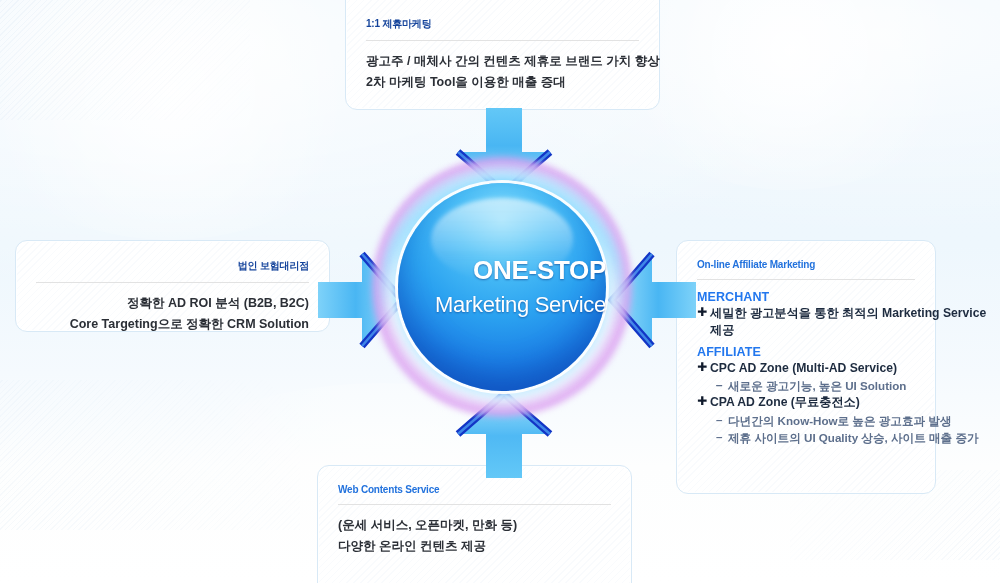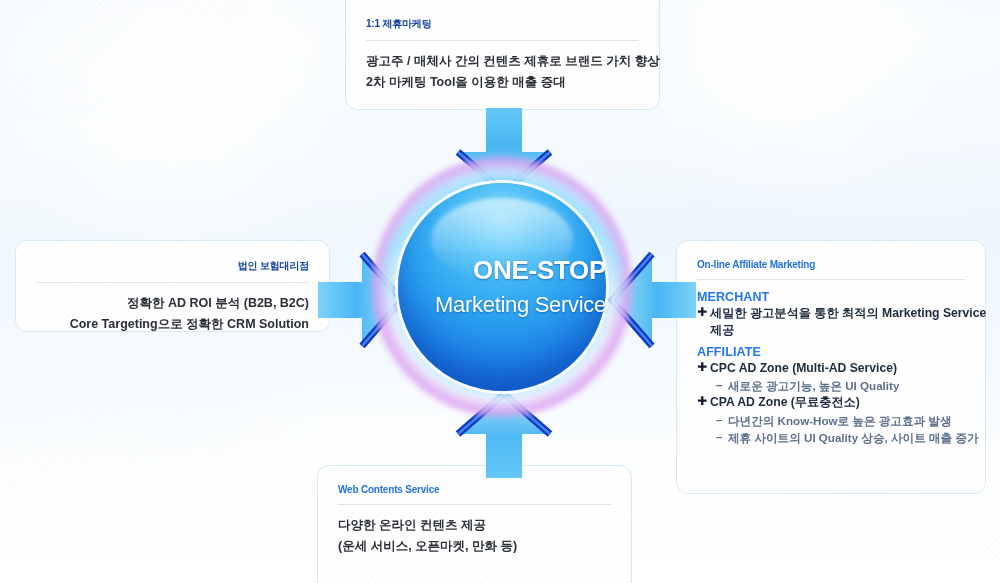--- a/index.html
+++ b/index.html
@@ -85,21 +85,21 @@
     line-height: 1.65;
     color: #2b2f36;
     font-weight: bold;
   }
   .panel-body .ln { white-space: nowrap; }
 
   
   #panel-top    { left: 345px; top: -14px;  width: 315px; height: 124px;
                   padding-top: 30px; border-top-left-radius: 0; border-top-right-radius: 0; }
   #panel-left   { left: 15px;  top: 240px;  width: 315px; height: 92px; text-align: right; }
-  #panel-right  { left: 676px; top: 240px;  width: 310px; height: 254px; padding-bottom: 22px; }
+  #panel-right  { left: 676px; top: 240px;  width: 260px; height: 254px; padding-bottom: 22px; }
   #panel-bottom { left: 317px; top: 465px;  width: 315px; height: 132px; }
 
   
   .grp-head {
     font-size: 12.5px;
     font-weight: bold;
     color: #2277ee;
     letter-spacing: 0.1px;
     margin-top: 10px;
   }
@@ -243,22 +243,22 @@
     <div class="panel-body">
       <div class="ln">정확한 AD ROI 분석 (B2B, B2C)</div>
       <div class="ln">Core Targeting으로 정확한 CRM Solution</div>
     </div>
   </div>
 
   <div class="panel" id="panel-bottom">
     <div class="panel-title title-blue">Web Contents Service</div>
     <div class="rule"></div>
     <div class="panel-body">
+      <div class="ln">(운세 서비스, 오픈마켓, 만화 등)</div>
       <div class="ln">다양한 온라인 컨텐츠 제공</div>
-      <div class="ln">(운세 서비스, 오픈마켓, 만화 등)</div>
     </div>
   </div>
 
   <div class="panel" id="panel-right">
     <div class="panel-title title-blue">On-line Affiliate Marketing</div>
     <div class="rule"></div>
 
     <div class="grp-head">MERCHANT</div>
     <ul class="lv1">
       <li>
@@ -272,21 +272,21 @@
     <ul class="lv1">
       <li>
         <span class="b1">✚</span>
         <span>CPC AD Zone (Multi-AD Service)</span>
         <ul class="lv2">
           <li>
             <span class="b2">–</span>
           </li>
           <li>
             <span class="b2">–</span>
-            <span>새로운 광고기능, 높은 UI Quality</span>
+            <span>새로운 광고기능, 높은 UI Solution</span>
           </li>
         </ul>
       </li>
       <li>
         <span class="b1">✚</span>
         <span>CPA AD Zone (무료충전소)</span>
         <ul class="lv2">
           <li>
             <span class="b2">–</span>
             <span>다년간의 Know-How로 높은 광고효과 발생</span>

